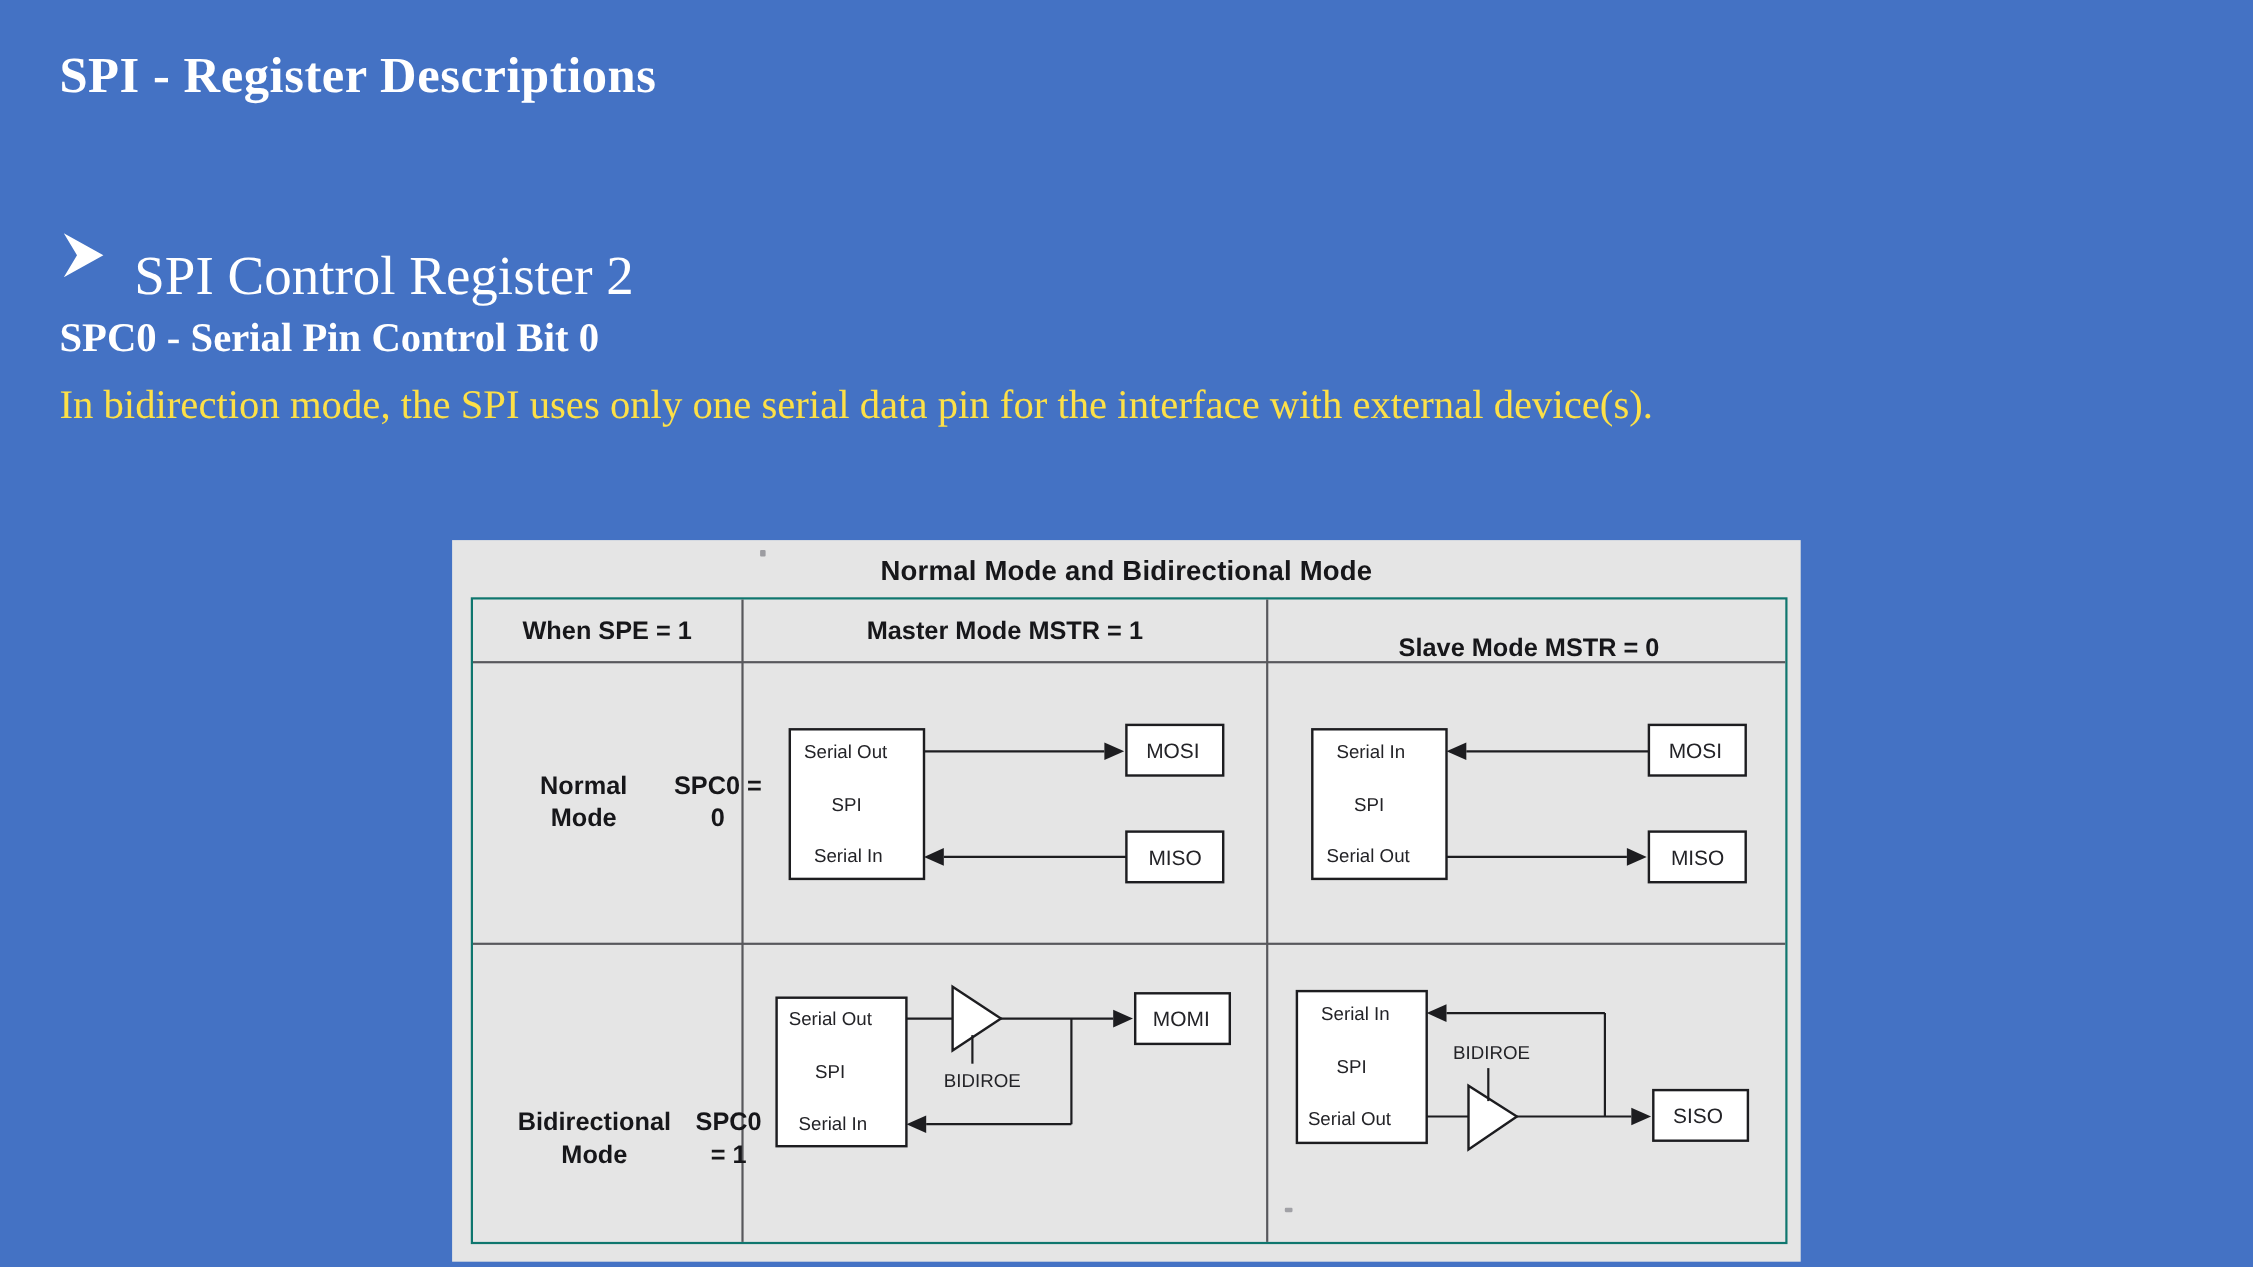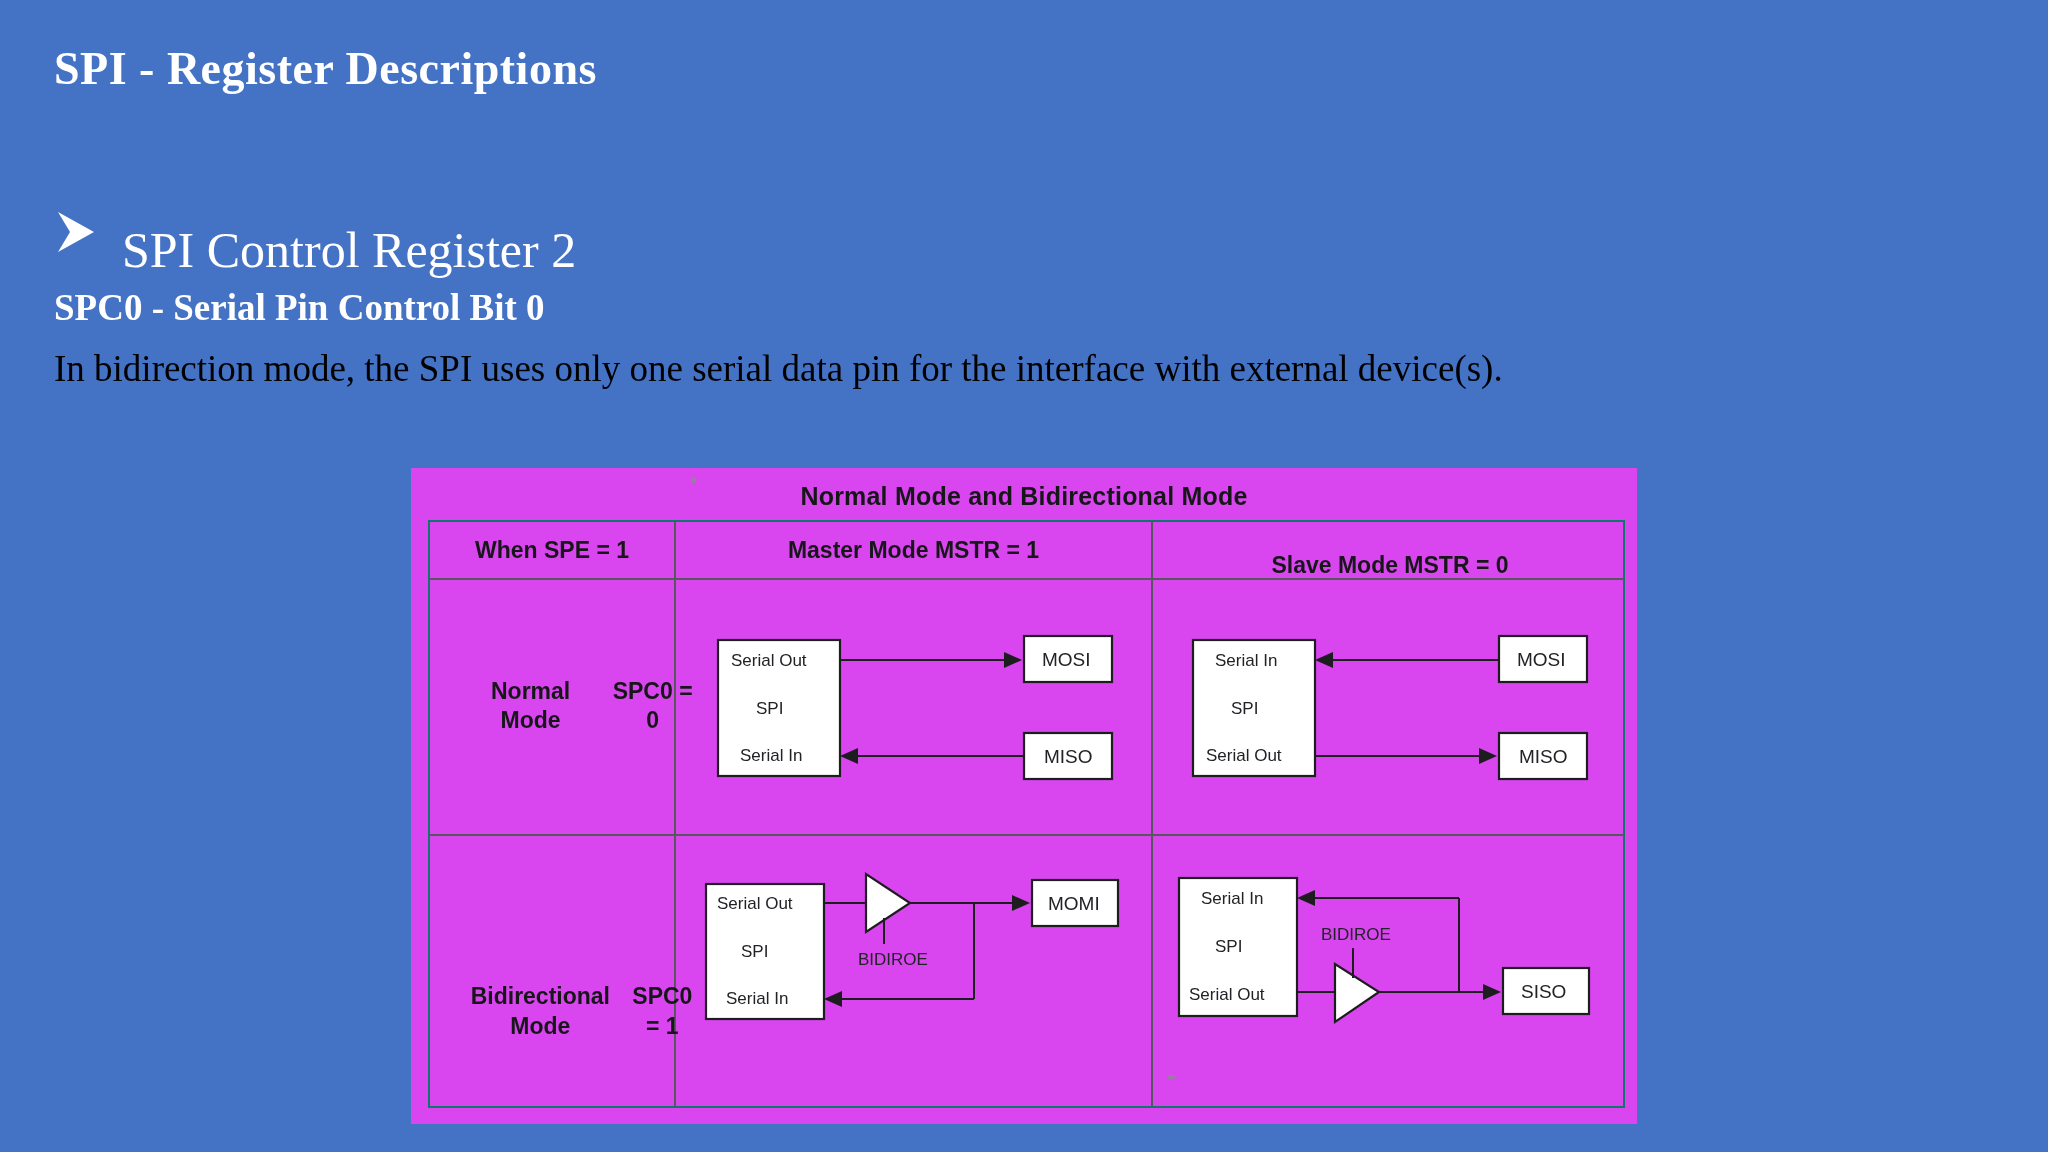--- a/index.html
+++ b/index.html
@@ -63,33 +63,33 @@
     white-space: nowrap;
   }
 
   .body-par {
     position: absolute;
     left: 54px;
     top: 345px;
     width: 1930px;
     font-family: "Liberation Serif", serif;
     font-size: 37px;
-    color: #000000;
+    color: #fde047;
     text-align: justify;
     line-height: 1.3;
   }
 
   
   .figure-panel {
     position: absolute;
     left: 411px;
-    top: 468px;
+    top: 491px;
     width: 1226px;
     height: 656px;
-    background: #d946ef;
+    background: #e5e5e5;
     box-sizing: border-box;
   }
 
   .fig-title {
     position: absolute;
     left: 0;
     top: 14px;
     width: 100%;
     text-align: center;
     font-family: "Liberation Sans", sans-serif;

